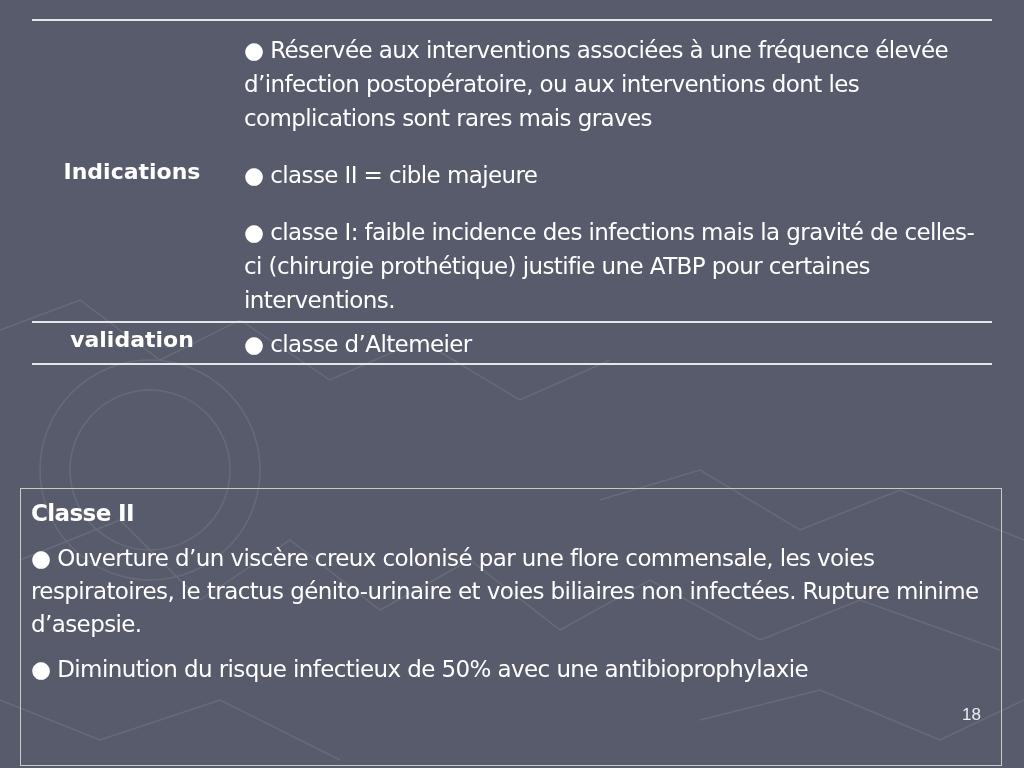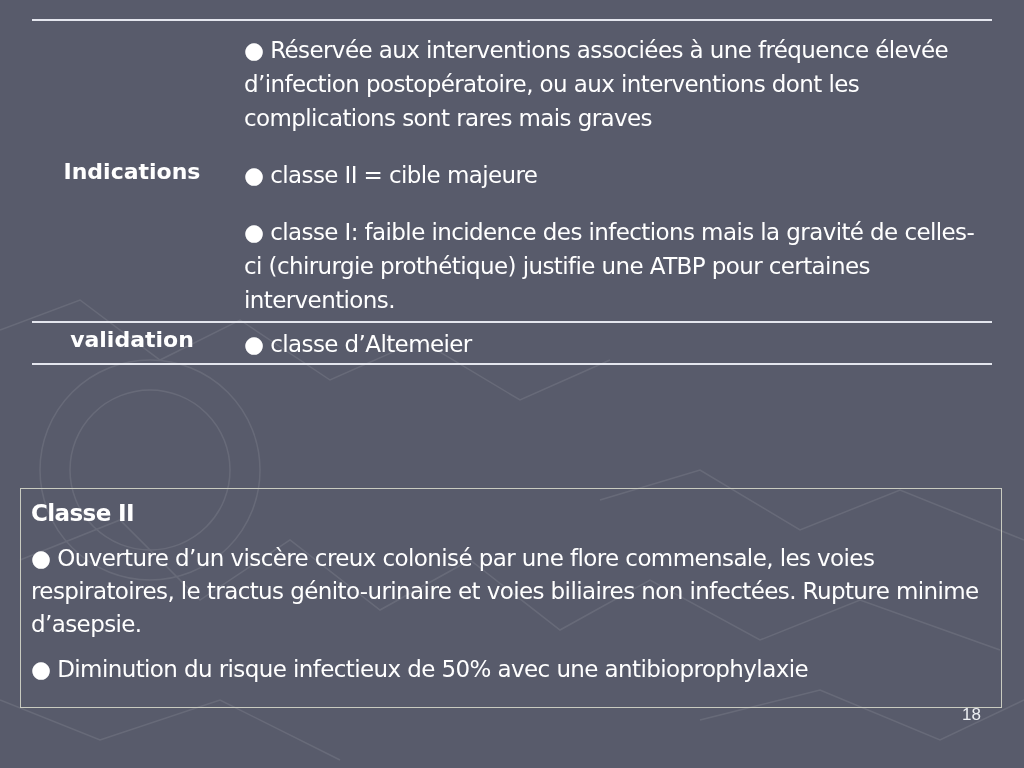--- a/index.html
+++ b/index.html
@@ -27,21 +27,21 @@
     flex: 1; padding-left: 12px; font-size: 23px; line-height: 34px;
     letter-spacing: -0.6px;
   }
   .content-cell p { margin: 0; }
   .content-cell p + p { margin-top: 23px; }
   .row.indications .content-cell { padding-top: 12px; padding-bottom: 4px; }
   .row.validation .content-cell { padding-top: 4px; padding-bottom: 2px; }
   .row.validation .content-cell p + p { margin-top: 8px; }
 
   .box {
-    position: absolute; left: 20px; top: 488px; width: 982px; height: 220px;
+    position: absolute; left: 20px; top: 488px; width: 982px; height: 278px;
     border: 1.5px solid #c9cbc0; box-sizing: border-box;
     padding: 8px 10px 0 10px;
   }
   .box-title { font-weight: bold; font-size: 23px; line-height: 34px; margin: 0 0 16px 0; }
   .box p { margin: 0; font-size: 23px; line-height: 33px; letter-spacing: -0.6px; }
   .box p + p { margin-top: 12px; }
   .page-num {
     position: absolute; left: 962px; top: 705px; font-size: 17px; color: #eceef2;
     font-family: "Liberation Sans", sans-serif;
   }

